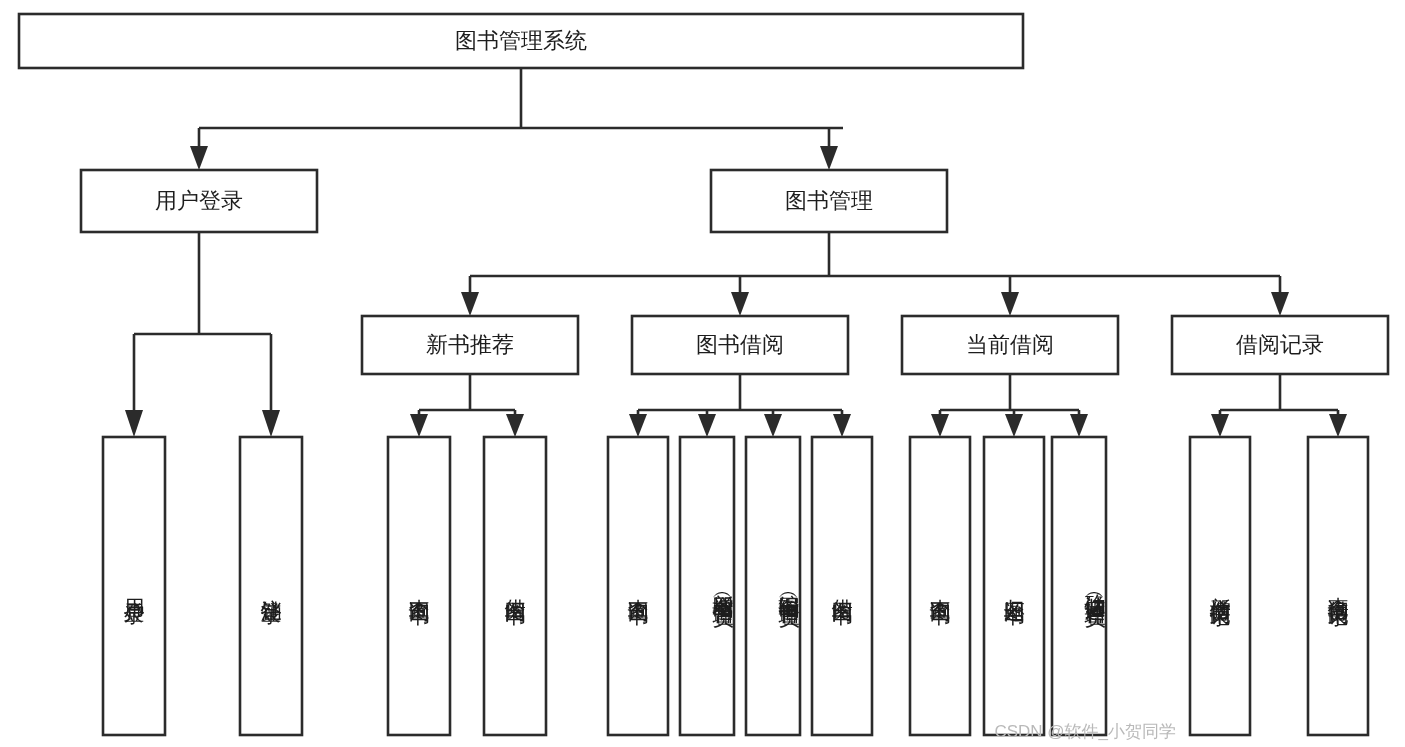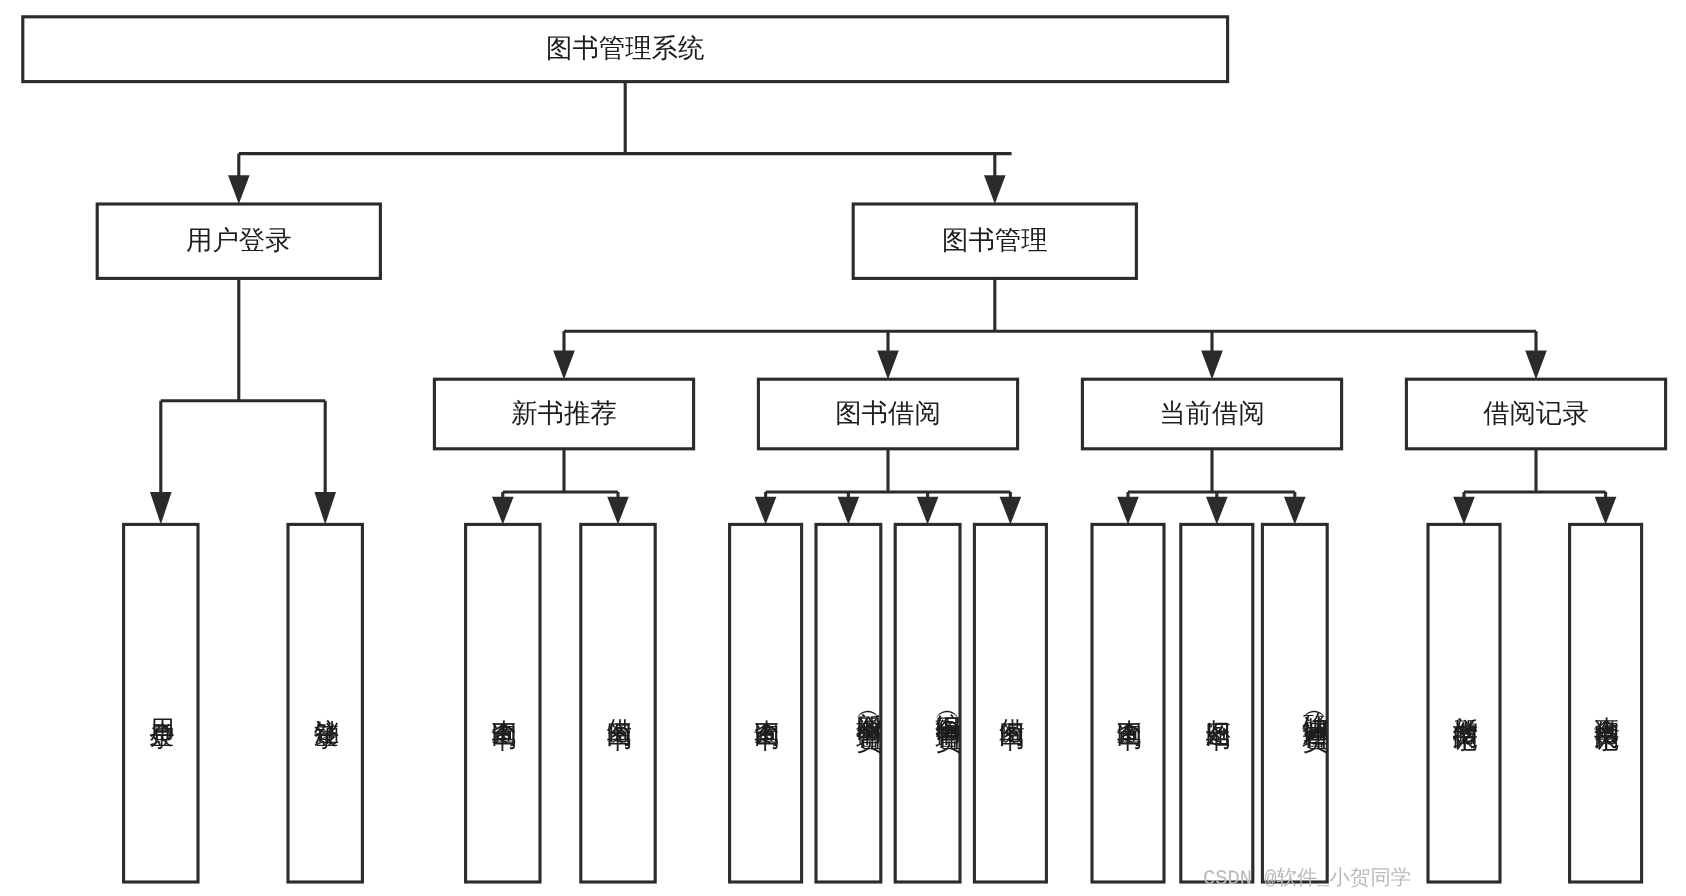--- a/index.html
+++ b/index.html
@@ -64,21 +64,21 @@
     align-items: center;
     justify-content: center;
     text-align: center;
     pointer-events: none;
     user-select: none;
   }
   .watermark {
     position: absolute;
     right: 8px;
     bottom: 4px;
-    font-family: Liberation Mono, monospace;
+    font-family: Liberation Sans, sans-serif;
     font-size: 17px;
     color: #b9b9b9;
     white-space: nowrap;
     user-select: none;
   }
 </style>
 </head>
 <body>
 
 <div id="diagram-root">

